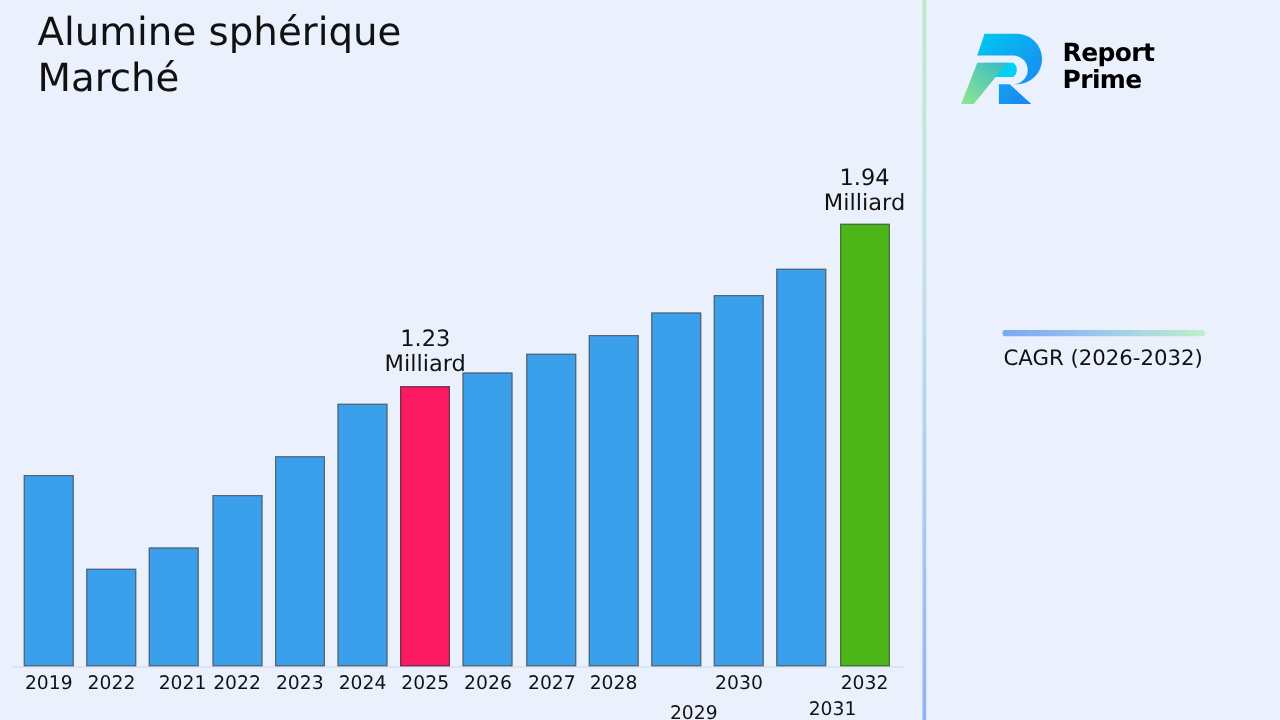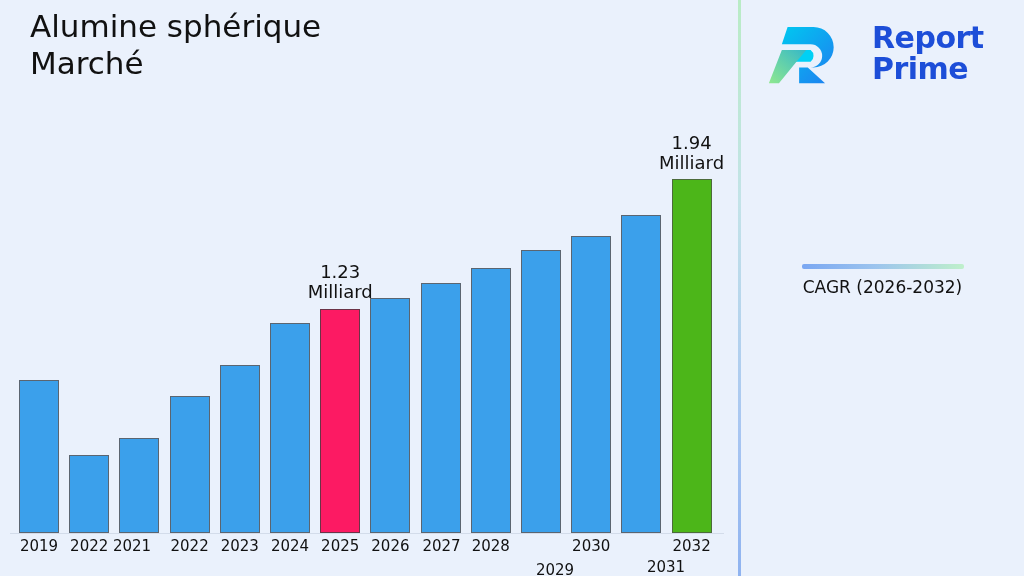--- a/index.html
+++ b/index.html
@@ -120,27 +120,26 @@
     display: flex;
     align-items: center;
     gap: 12px;
   }
   #logo-mark {
     width: 72px;
     height: 72px;
     flex: 0 0 72px;
   }
   #logo-text {
-    font-size: 30px;
+    font-size: 20px;
     font-weight: bold;
     line-height: 1.05;
-    color: #1d4ed8;
+    color: #000000;
     letter-spacing: -0.5px;
     white-space: pre-line;
-    margin-left: 22px;
   }
   #cagr-block {
     position: absolute;
     left: 0;
     top: 252px;
     width: 283px;
     text-align: center;
   }
   #cagr-value {
     font-size: 39px;
@@ -176,21 +175,21 @@
           <div class="bar" title="2019: 0.84" style="height: 153.3px;"></div>
         </div>
         <div class="x-label" style="left: 19px; width: 40px;">2019</div>
         <div class="bar-group" style="left: 69.2px;">
           <div class="bar" title="2020: 0.43" style="height: 78.475px;"></div>
         </div>
         <div class="x-label" style="left: 69.2px; width: 40px;">2022</div>
         <div class="bar-group" style="left: 119.4px;">
           <div class="bar" title="2021: 0.52" style="height: 94.9px;"></div>
         </div>
-        <div class="x-label" style="left: 112px; width: 40px;">2021</div>
+        <div class="x-label" style="left: 126px; width: 40px;">2021</div>
         <div class="bar-group" style="left: 169.6px;">
           <div class="bar" title="2022: 0.75" style="height: 136.875px;"></div>
         </div>
         <div class="x-label" style="left: 169.6px; width: 40px;">2022</div>
         <div class="bar-group" style="left: 219.8px;">
           <div class="bar" title="2023: 0.92" style="height: 167.9px;"></div>
         </div>
         <div class="x-label" style="left: 219.8px; width: 40px;">2023</div>
         <div class="bar-group" style="left: 270px;">
           <div class="bar" title="2024: 1.15" style="height: 209.875px;"></div>

